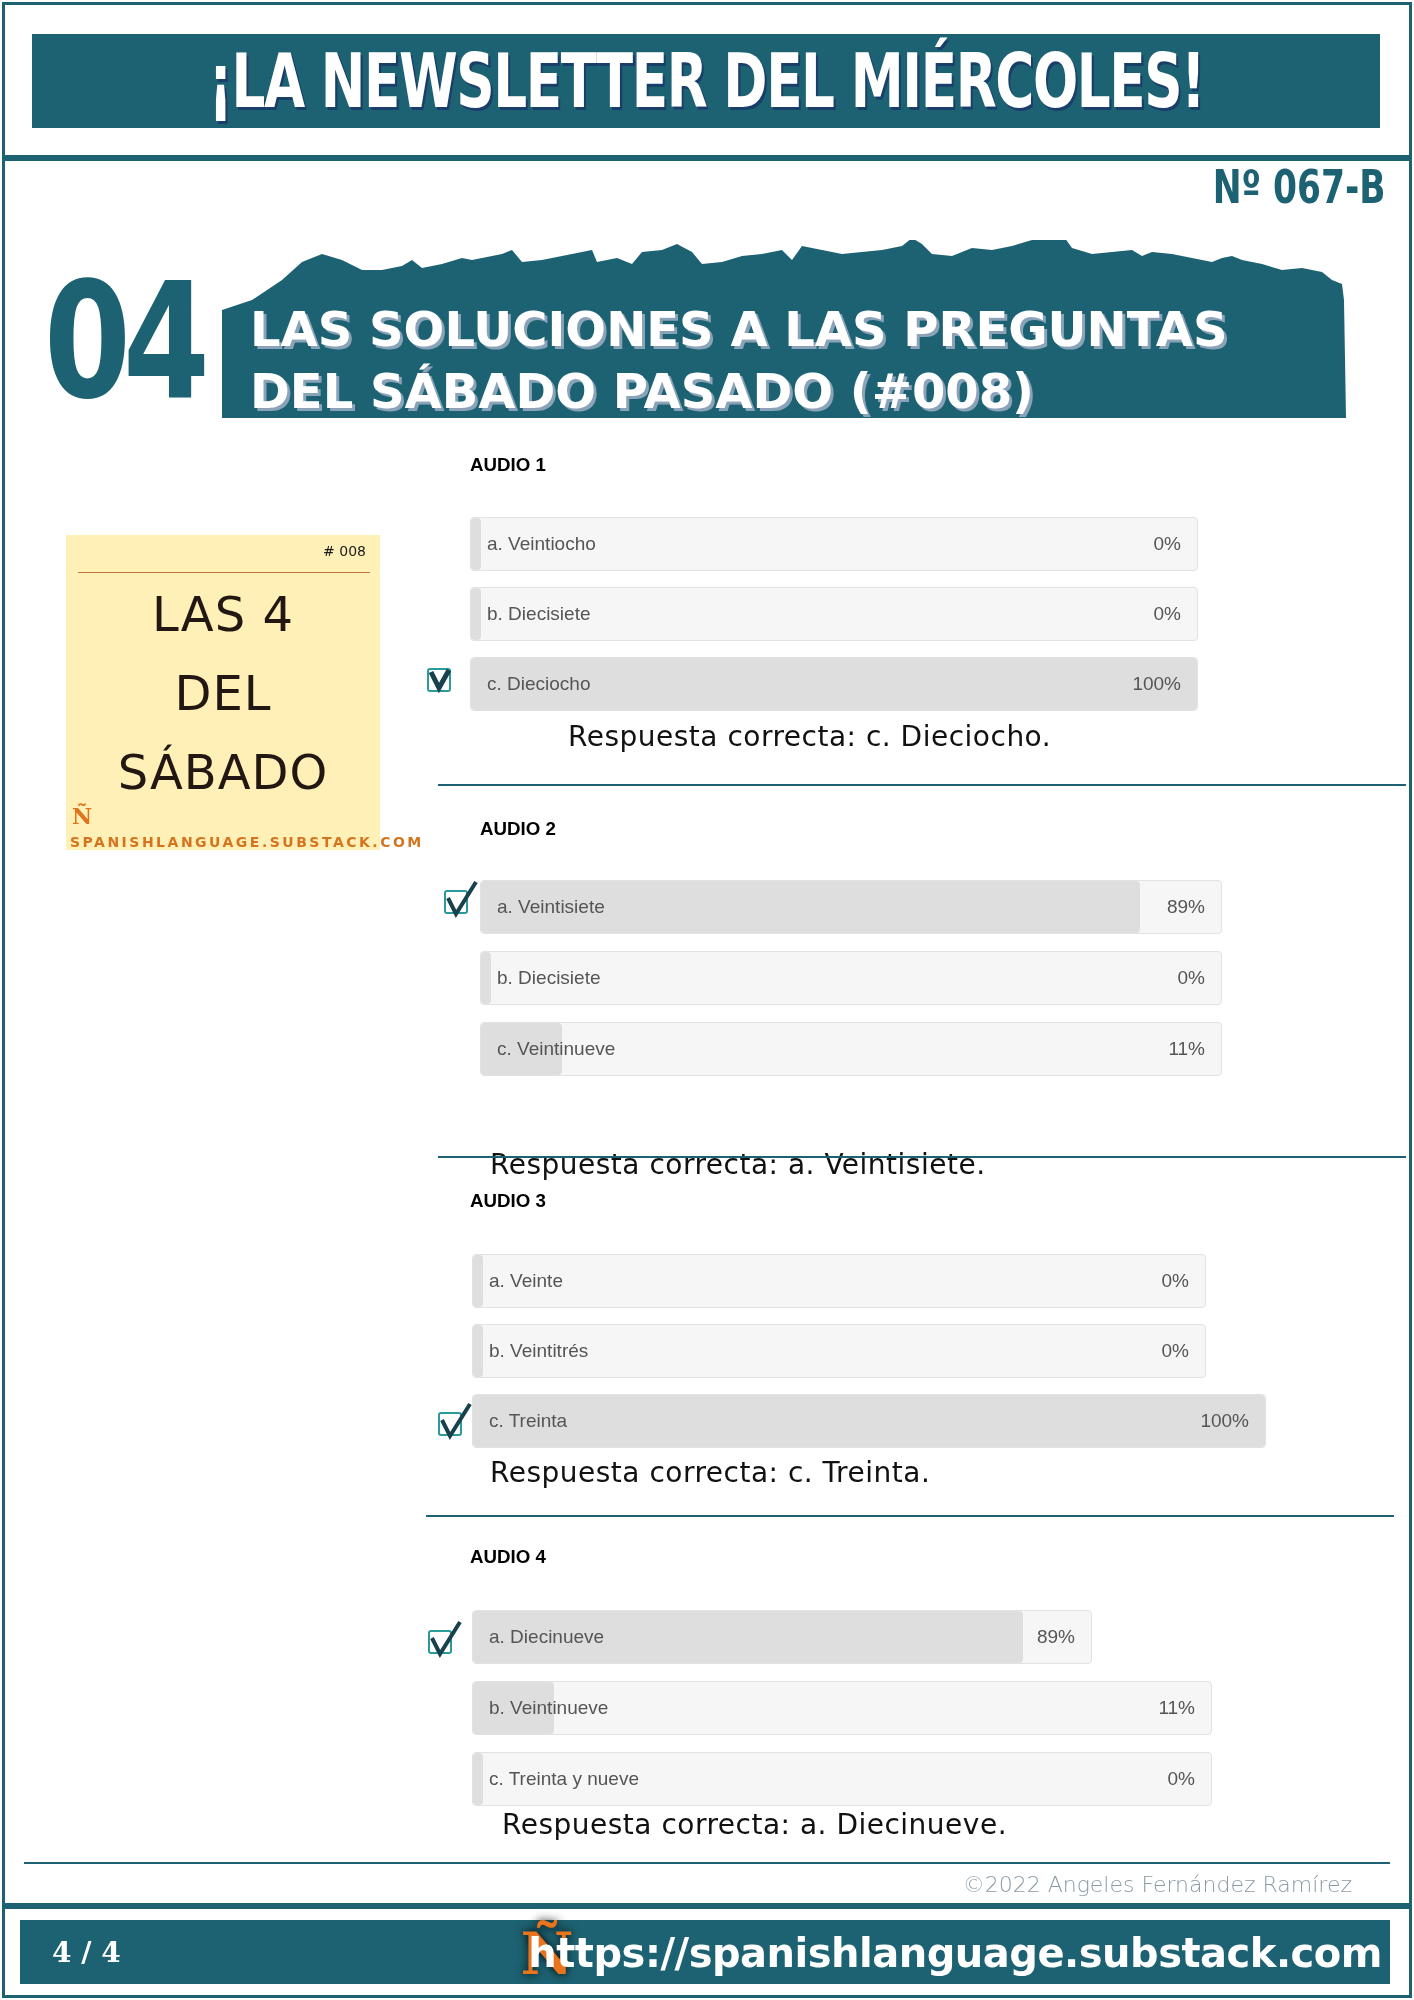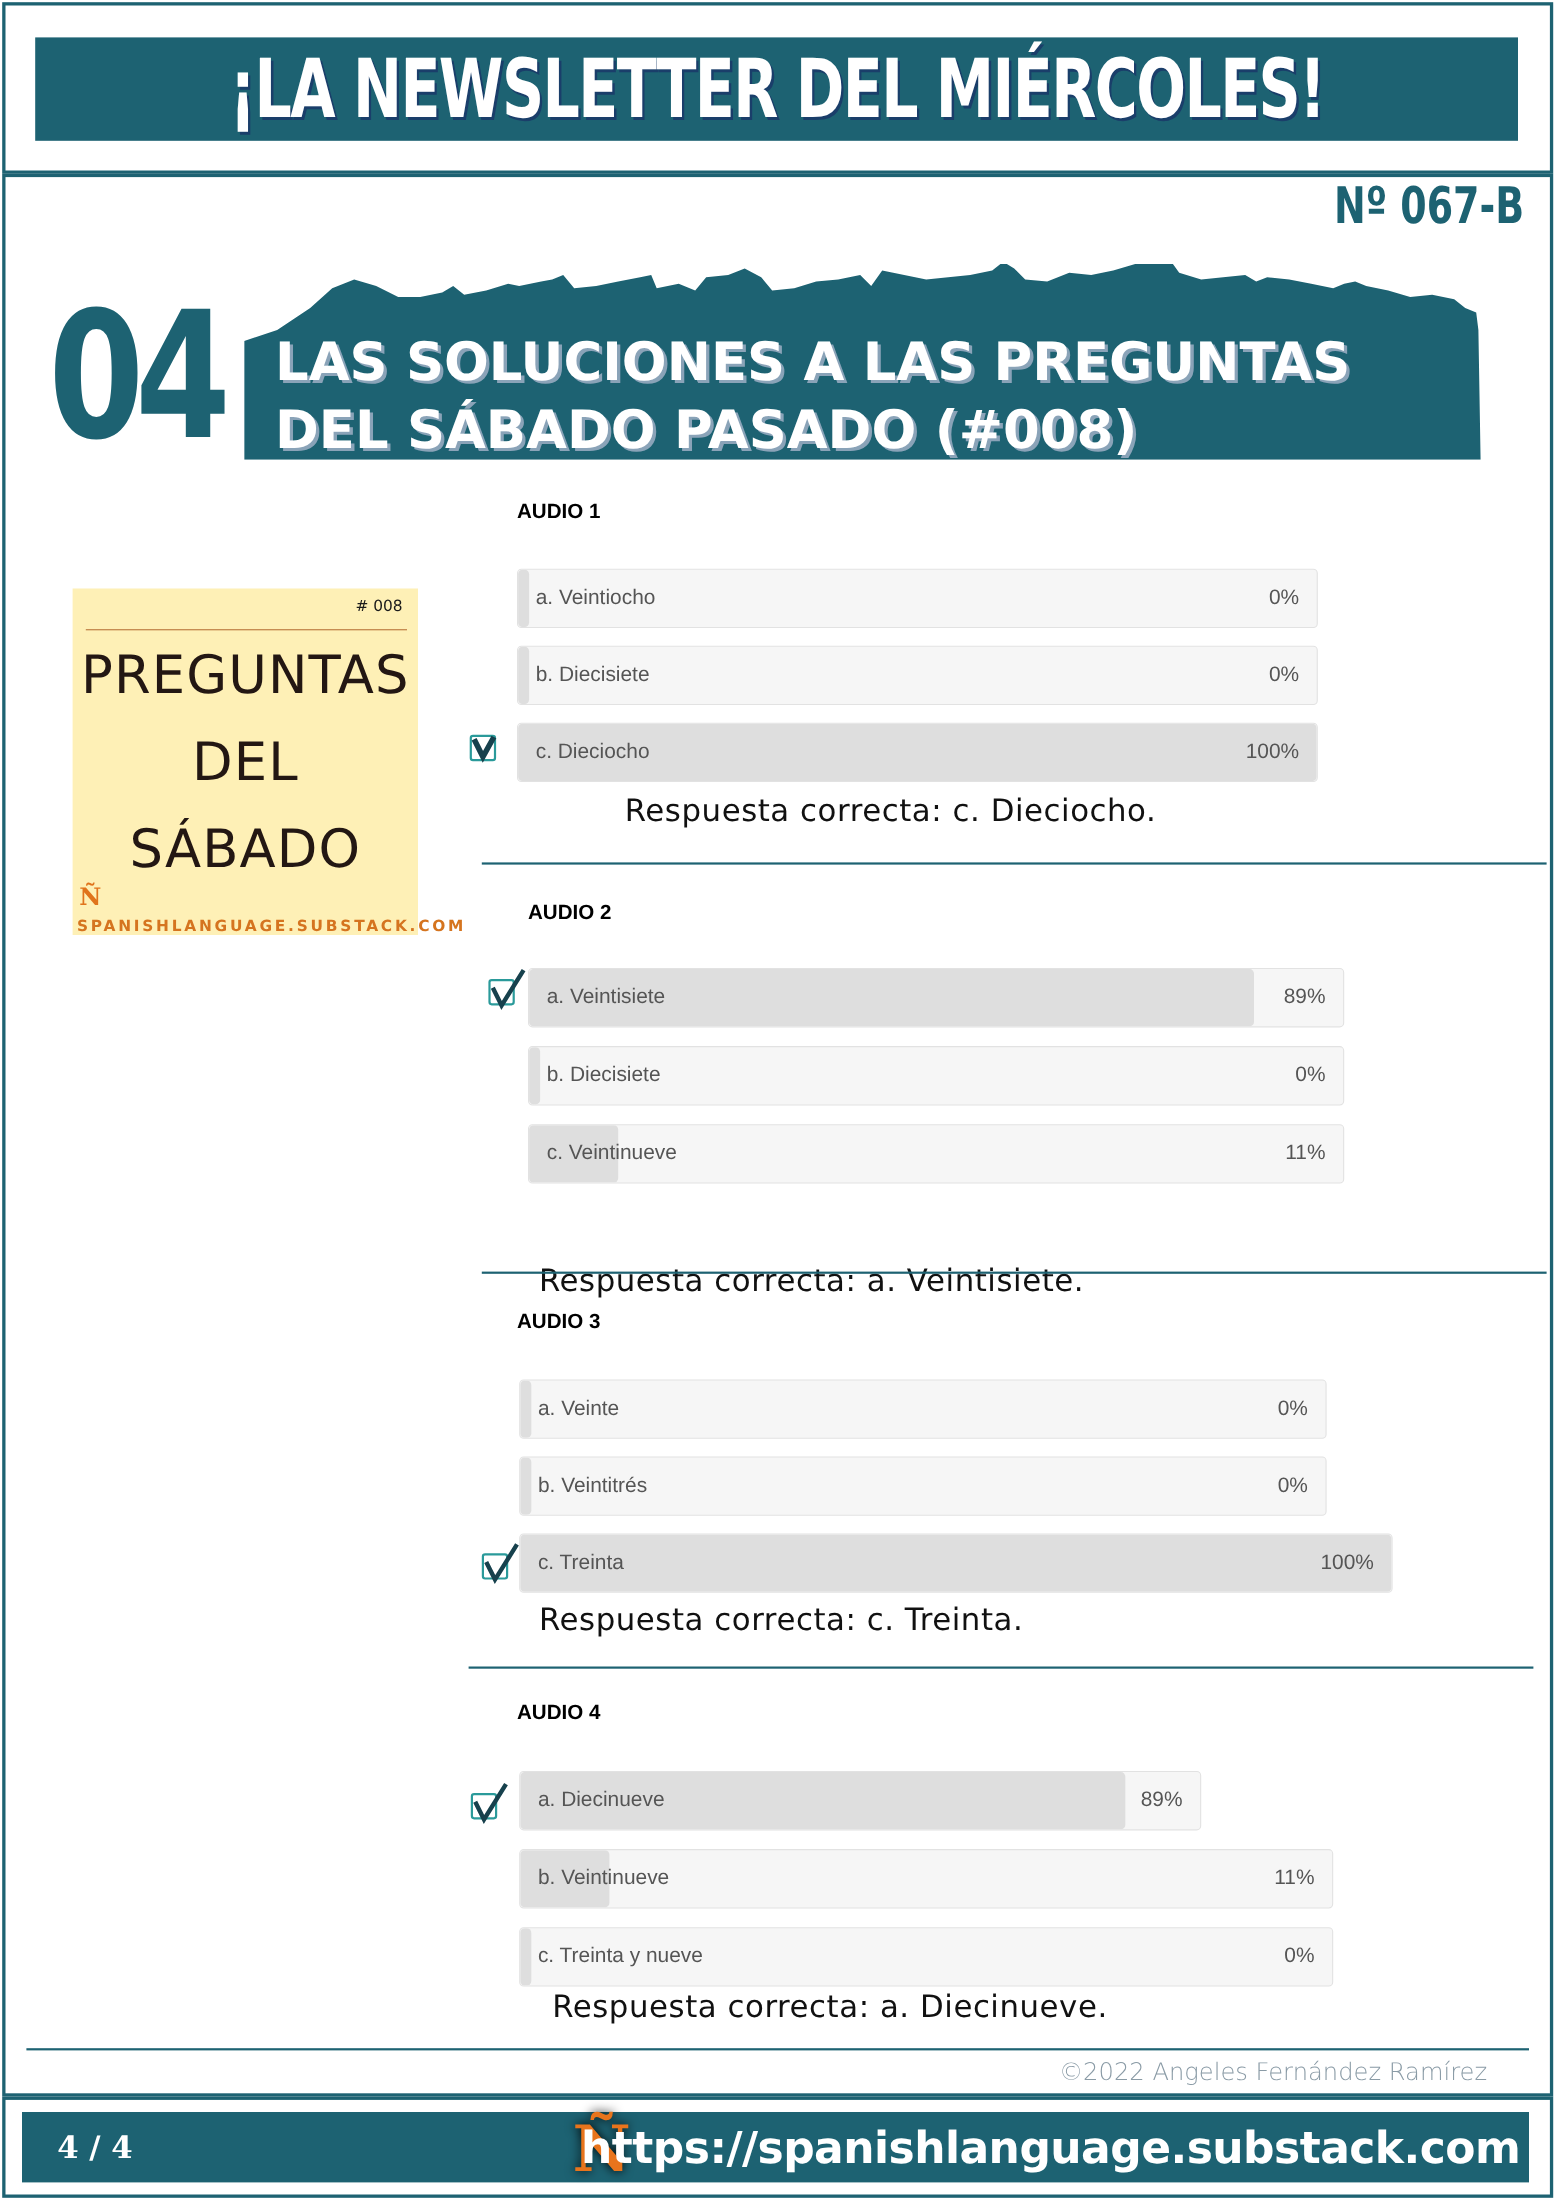--- a/index.html
+++ b/index.html
@@ -62,21 +62,21 @@
   <svg width="1128" height="178" viewBox="0 0 1128 178">
     <path d="M0 70 L30 60 L60 40 L80 22 L100 14 L120 20 L140 30 L160 30 L180 26 L190 20 L200 28 L220 24 L240 18 L250 20 L270 16 L280 14 L290 10 L300 22 L320 20 L340 16 L360 12 L370 10 L375 22 L395 18 L410 24 L420 12 L440 10 L455 4 L470 12 L480 24 L500 22 L520 16 L540 14 L560 10 L570 20 L580 6 L600 10 L620 14 L640 12 L660 10 L680 6 L690 -2 L700 4 L710 14 L730 16 L750 8 L770 10 L790 6 L810 0 L820 -8 L830 -10 L840 -6 L850 8 L870 14 L890 12 L910 10 L920 16 L930 12 L950 14 L970 18 L990 22 L1000 18 L1010 16 L1020 20 L1040 24 L1060 30 L1080 28 L1100 32 L1110 40 L1120 44 L1122 60 L1124 178 L0 178 Z" fill="#1d6272"></path>
   </svg>
 </div>
 <div class="section-title">LAS SOLUCIONES A LAS PREGUNTAS DEL SÁBADO PASADO (#008)</div>
 
 <div class="sticker">
   <div class="num"># 008</div>
   <div class="rule"></div>
   <div class="big">
-    <div>PREGUNTAS</div>
+    <div>LAS 4</div>
     <div>DEL SÁBADO</div>
   </div>
   <div class="logo">Ñ</div>
   <div class="url">SPANISHLANGUAGE.SUBSTACK.COM</div>
 </div>
 
 <div>
   <h3 class="audio" style="left:470px;top:454px;">AUDIO 1</h3>
   <div class="opt" style="left:470px;top:517px;width:728px;">
     <div class="fill" style="width:0%;"></div>

